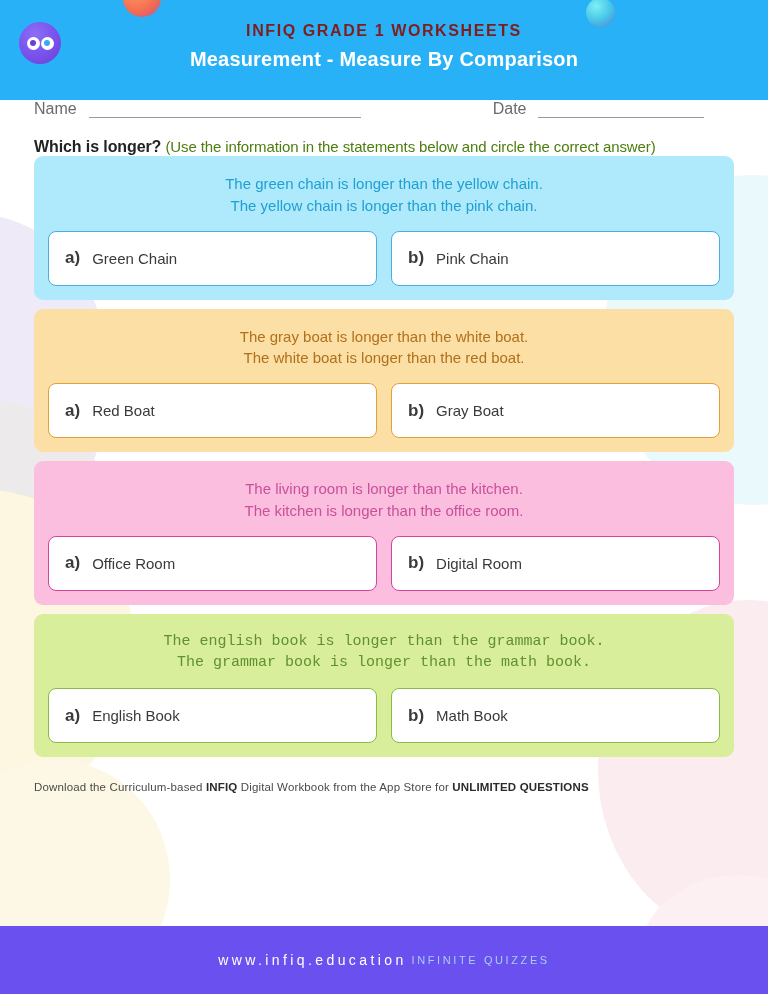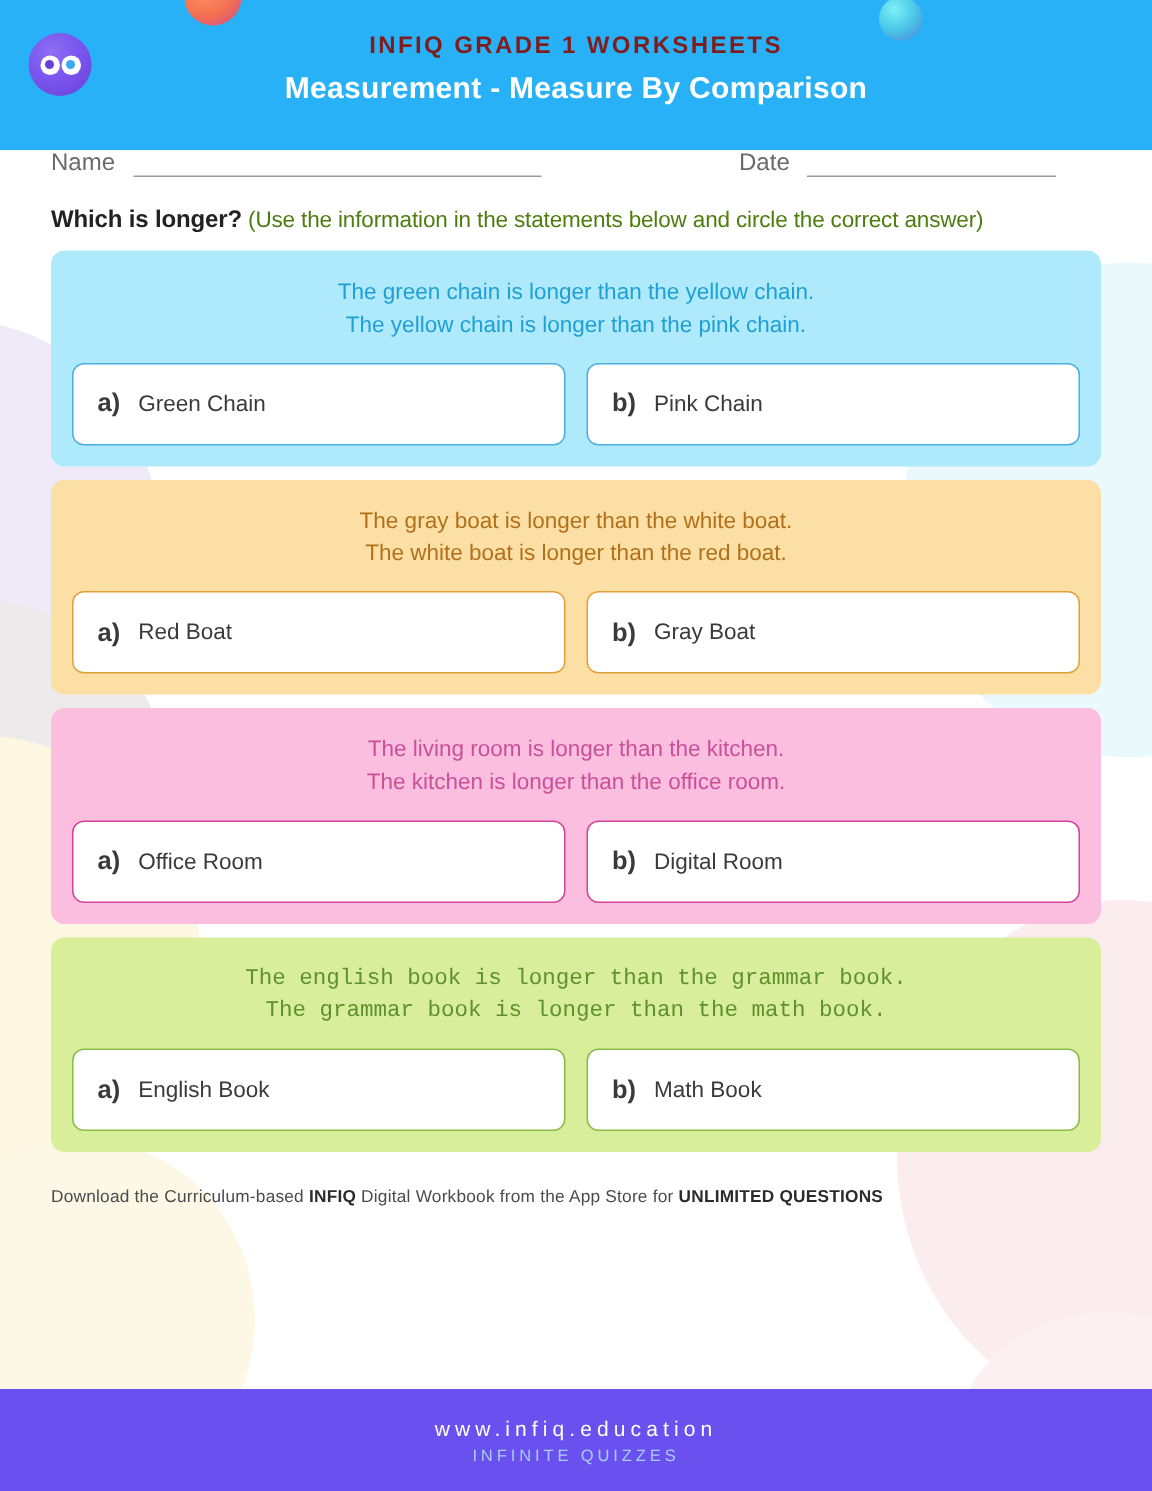--- a/index.html
+++ b/index.html
@@ -96,21 +96,21 @@
   .prompt {
     margin-top: 20px;
     font-size: 15px;
     color: #333333;
     letter-spacing: -0.1px;
   }
   .prompt strong { font-weight: bold; font-size: 16px; color: #222222; }
   .prompt span { color: #4d7c0f; }
 
   
-  .panels { margin-top: 11px; display: flex; flex-direction: column; gap: 9px; }
+  .panels { display: flex; flex-direction: column; gap: 9px; }
 
   .panel {
     border-radius: 9px;
     padding: 17px 14px 14px 14px;
   }
   .statement {
     text-align: center;
     font-size: 15px;
     line-height: 1.45;
   }
@@ -161,21 +161,21 @@
   .download-note b { font-weight: bold; color: #2b2b2b; }
 
   
   .footer {
     position: absolute;
     left: 0; right: 0; bottom: 0;
     height: 68px;
     background: #6a51ef;
     z-index: 3;
     display: flex;
-    flex-direction: column;
+    flex-direction: row;
     align-items: center;
     justify-content: center;
     gap: 5px;
     margin-top: 40px;
   }
   .footer-url {
     color: #ffffff;
     font-size: 14px;
     letter-spacing: 3.4px;
   }

